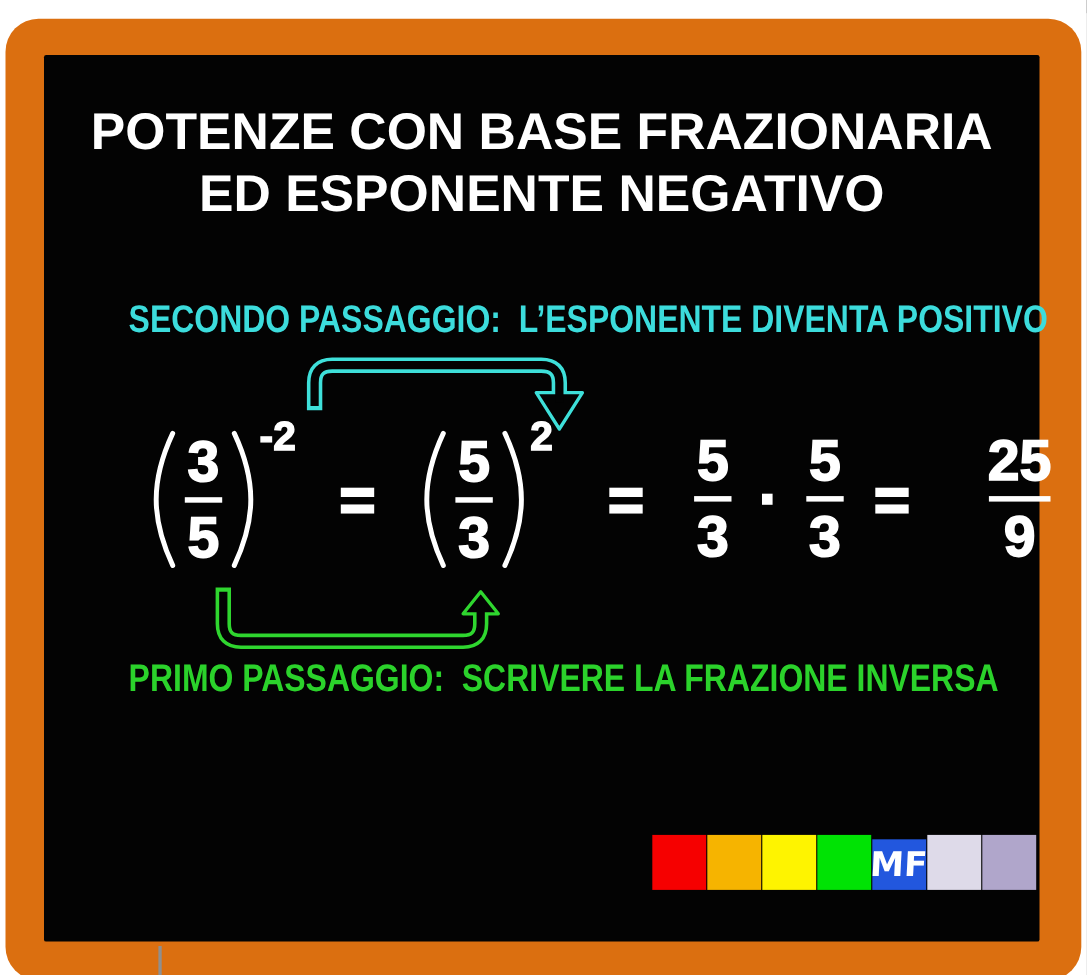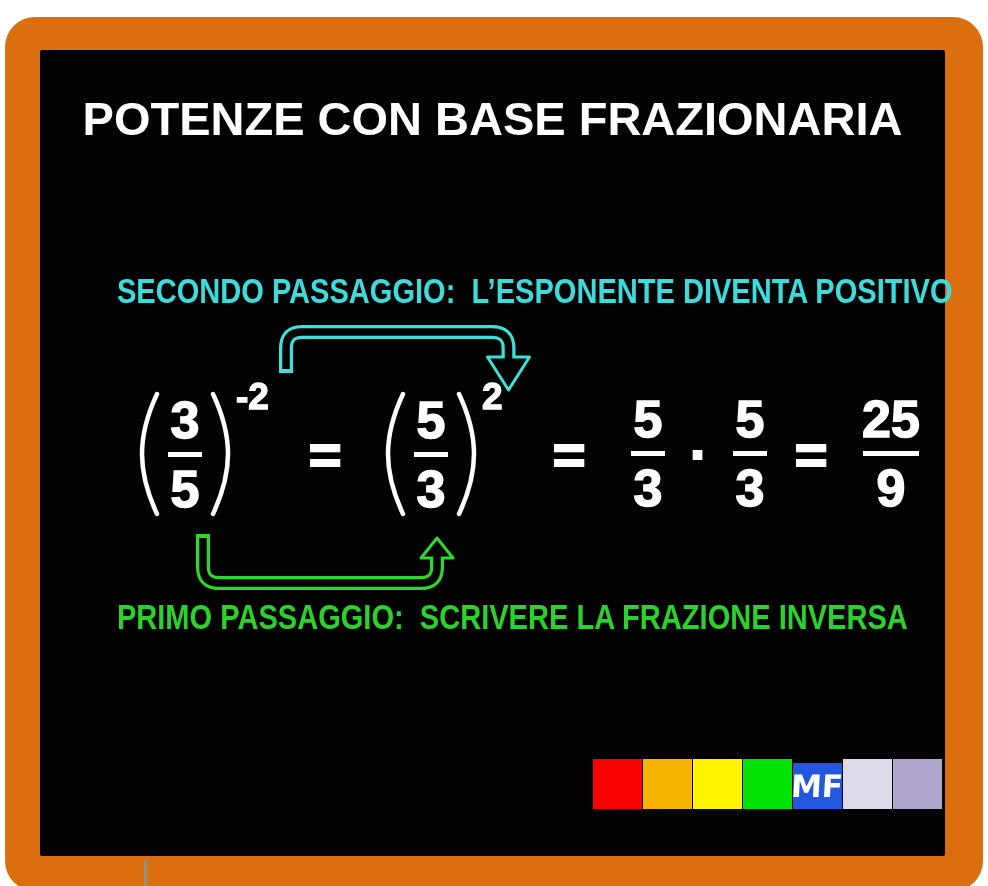--- a/index.html
+++ b/index.html
@@ -67,20 +67,21 @@
 <body>
 
 <div class="page" style="background: rgb(255, 255, 255); margin-top: 12px;">
 
   <div class="frame" style="background: rgb(219, 111, 16);"></div>
 
   <div class="board" style="background: rgb(3, 3, 3);"></div>
 
   <div class="title" style="color: rgb(255, 255, 255);">
     <div>POTENZE CON BASE FRAZIONARIA</div>
+    <div>ED ESPONENTE NEGATIVO</div>
   </div>
 
   <div class="step-label step-second" style="color: rgb(60, 220, 220);">SECONDO PASSAGGIO:  L’ESPONENTE DIVENTA POSITIVO</div>
 
   <svg class="arrow-svg" style="left:265px;top:300px" width="290" height="85">
     <path d="M 21 61 L 21 36 Q 21 20 37 20 L 227 20 Q 243.5 20 243.5 36 L 243.5 49" fill="none" stroke-width="14" stroke-linecap="butt" stroke="#3ee0da"></path>
     <polygon points="243.5,78 222.5,45 264.5,45" fill="#030303" stroke-width="3" stroke-linejoin="round" stroke="#3ee0da"></polygon>
     <path d="M 21 57 L 21 36 Q 21 20 37 20 L 227 20 Q 243.5 20 243.5 36 L 243.5 54" fill="none" stroke="#030303" stroke-width="7.5" stroke-linecap="butt"></path>
   </svg>
 
@@ -133,21 +134,21 @@
     <div class="mdot">·</div>
 
     <div class="frac sfrac" style="left:732px">
       <span class="num">5</span>
       <span class="fbar"></span>
       <span class="den">3</span>
     </div>
 
     <div class="eqsign" style="left:789px">=</div>
 
-    <div class="frac sfrac" style="left:862px">
+    <div class="frac sfrac" style="left:898px">
       <span class="num">25</span>
       <span class="fbar"></span>
       <span class="den">9</span>
     </div>
 
   </div>
 
   <svg class="arrow-svg" style="left:188px;top:513px" width="290" height="75">
     <path d="M 15 9 L 15 42 Q 15 58 31 58 L 233 58 Q 249 58 249 42 L 249 30" fill="none" stroke-width="14" stroke-linecap="butt" stroke="#2fd62f"></path>
     <polygon points="249,13 233,33 265,33" fill="#030303" stroke-width="3" stroke-linejoin="round" stroke="#2fd62f"></polygon>

